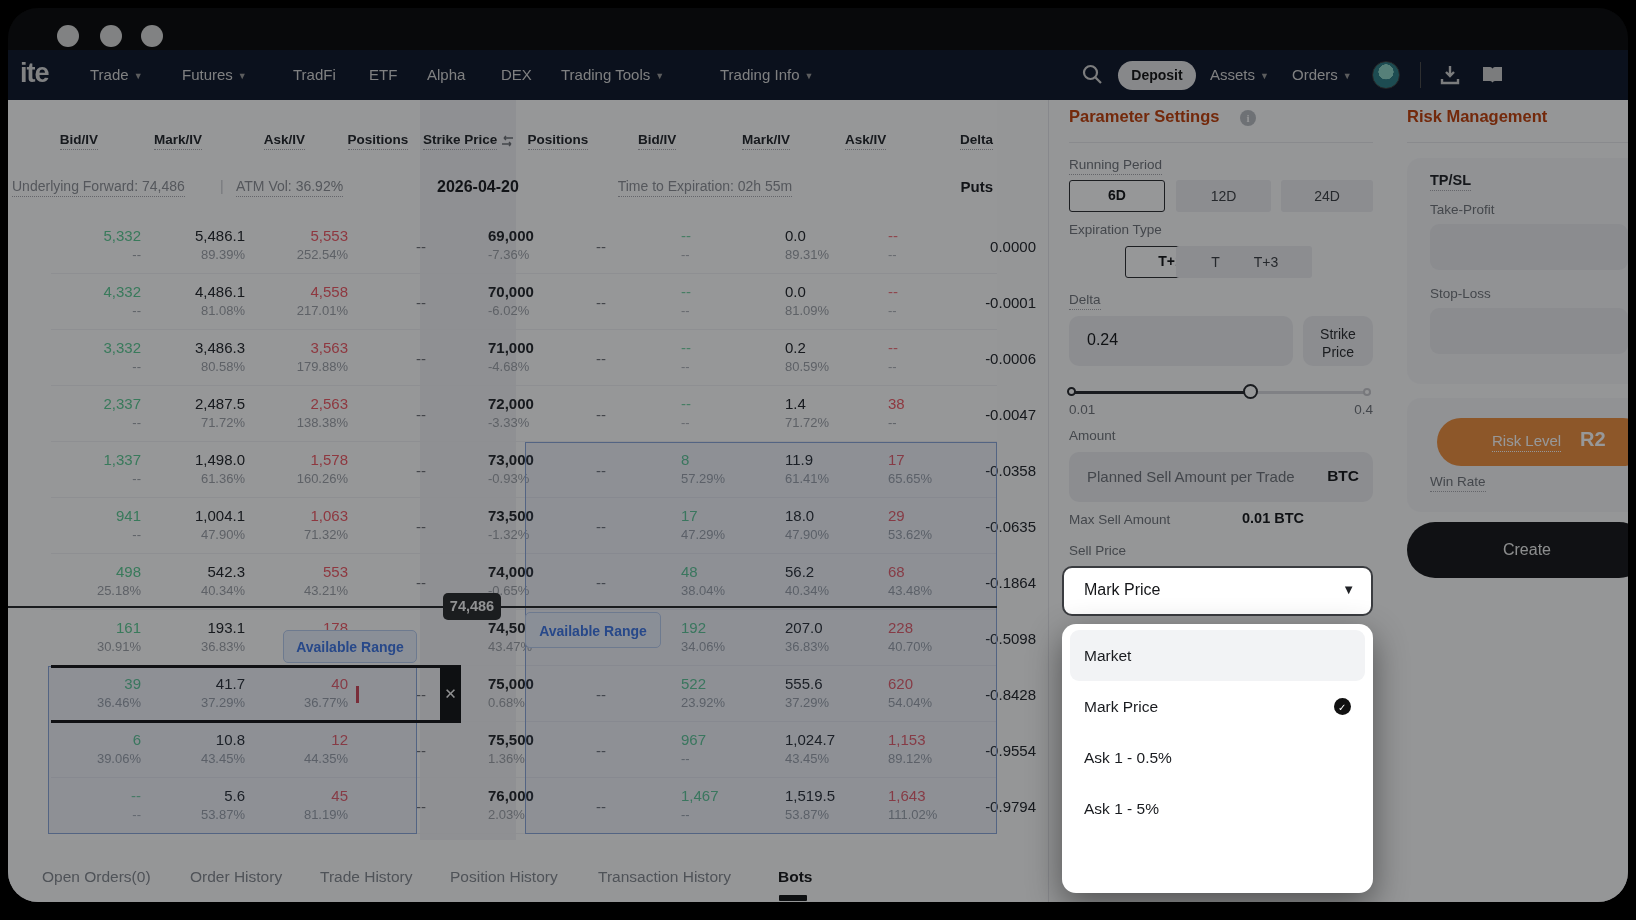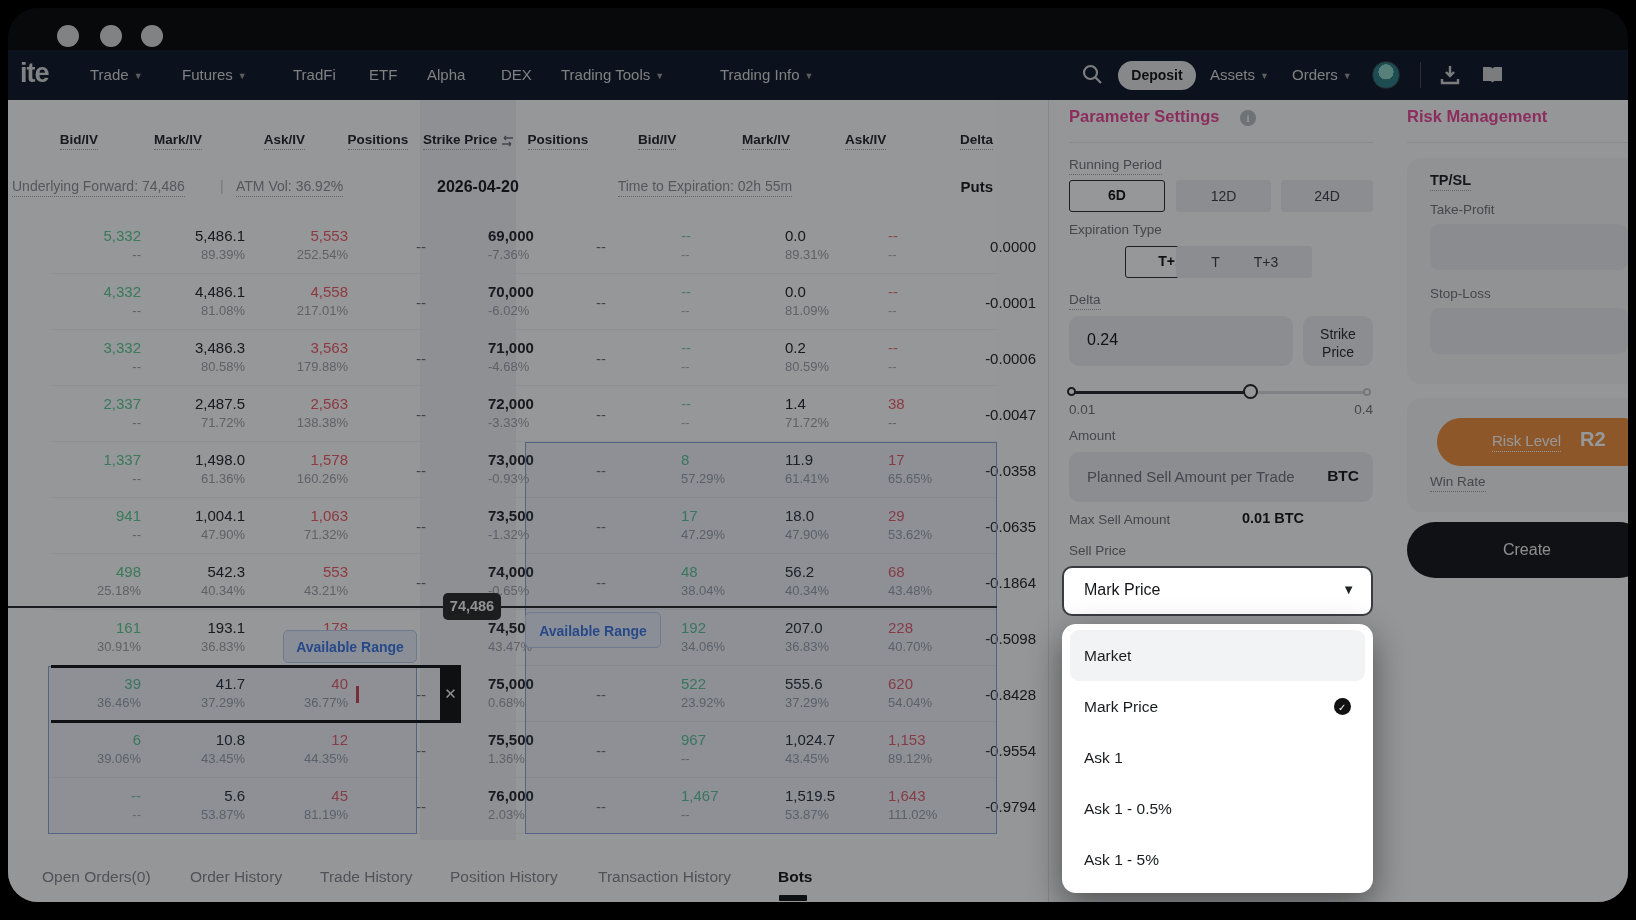--- a/index.html
+++ b/index.html
@@ -47,21 +47,21 @@
   .xbtn{position:absolute;left:389px;top:0;width:21px;height:56px;background:#141517;color:#f2f2f2;
     font-size:15px;text-align:center;line-height:56px;z-index:3;}
   .selbox{position:absolute;border:1px solid #8ba6d9;background:rgba(120,150,210,0.10);z-index:2;}
   .priceline{position:absolute;left:0;top:506px;width:989px;height:2px;background:#26282c;z-index:2;}
   .pricebadge{position:absolute;left:435px;top:493px;width:58px;height:27px;background:#2a2b2e;color:#f4f4f4;
     border-radius:5px;font-size:14.5px;font-weight:600;text-align:center;line-height:27px;z-index:3;}
   .tip{position:absolute;background:#e9f0fc;border:1px solid #b7cbee;border-radius:5px;color:#3f76e4;
     font-size:14px;font-weight:700;text-align:center;z-index:4;}
   
   .vdiv{position:absolute;left:1048px;top:100px;width:1px;height:802px;background:#e4e4e8;}
-  .ptitle{position:absolute;font-size:16.5px;font-weight:700;color:#ec4899;text-align:right;}
+  .ptitle{position:absolute;font-size:16.5px;font-weight:700;color:#c2410c;text-align:right;}
   .hr{position:absolute;height:1px;background:#e7e7ea;}
   .lab{position:absolute;font-size:13.5px;color:#70747a;}
   .seg{position:absolute;height:32px;border-radius:3px;background:#ececef;color:#3c3f44;font-size:14px;
     text-align:center;line-height:32px;}
   .seg.on{background:#fdfdfe;border:1.7px solid #2b2d31;color:#141518;font-weight:600;line-height:29px;}
   .input{position:absolute;border-radius:10px;background:#ececef;}
   .info{position:absolute;width:16px;height:16px;border-radius:50%;background:#b9bcc1;color:#fdfdfe;
     font-size:11px;font-weight:700;text-align:center;line-height:16px;font-family:"Liberation Serif",serif;}
   .track,.trackbg{position:absolute;height:2.5px;}
   .knob{position:absolute;border-radius:50%;background:#fdfdfe;border:2.5px solid #27292d;}
@@ -363,21 +363,20 @@
   <div class="lab" style="left:1069px;top:543px">Sell Price</div>
 
   <div class="sel-box">
     <span class="val">Mark Price</span>
     <span class="arr">▼</span>
   </div>
 
   <div class="menu">
     <div class="opt hl">Market</div>
     <div class="opt"><span>Mark Price</span><span class="okc"></span></div>
-    <div class="opt">Ask 1</div>
     <div class="opt">Ask 1 - 0.5%</div>
     <div class="opt">Ask 1 - 5%</div>
   </div>
 
   <div class="ptitle" style="left:1407px;top:107px;position:absolute">Risk Management</div>
   <div class="hr" style="left:1407px;top:142px;width:221px"></div>
 
   <div class="rcard" style="left:1407px;top:158px;width:241px;height:226px">
     <span style="position:absolute;left:23px;top:14px;font-size:14.5px;font-weight:600;color:#202226" class="du">TP/SL</span>
     <span class="lab" style="left:23px;top:44px">Take-Profit</span>

